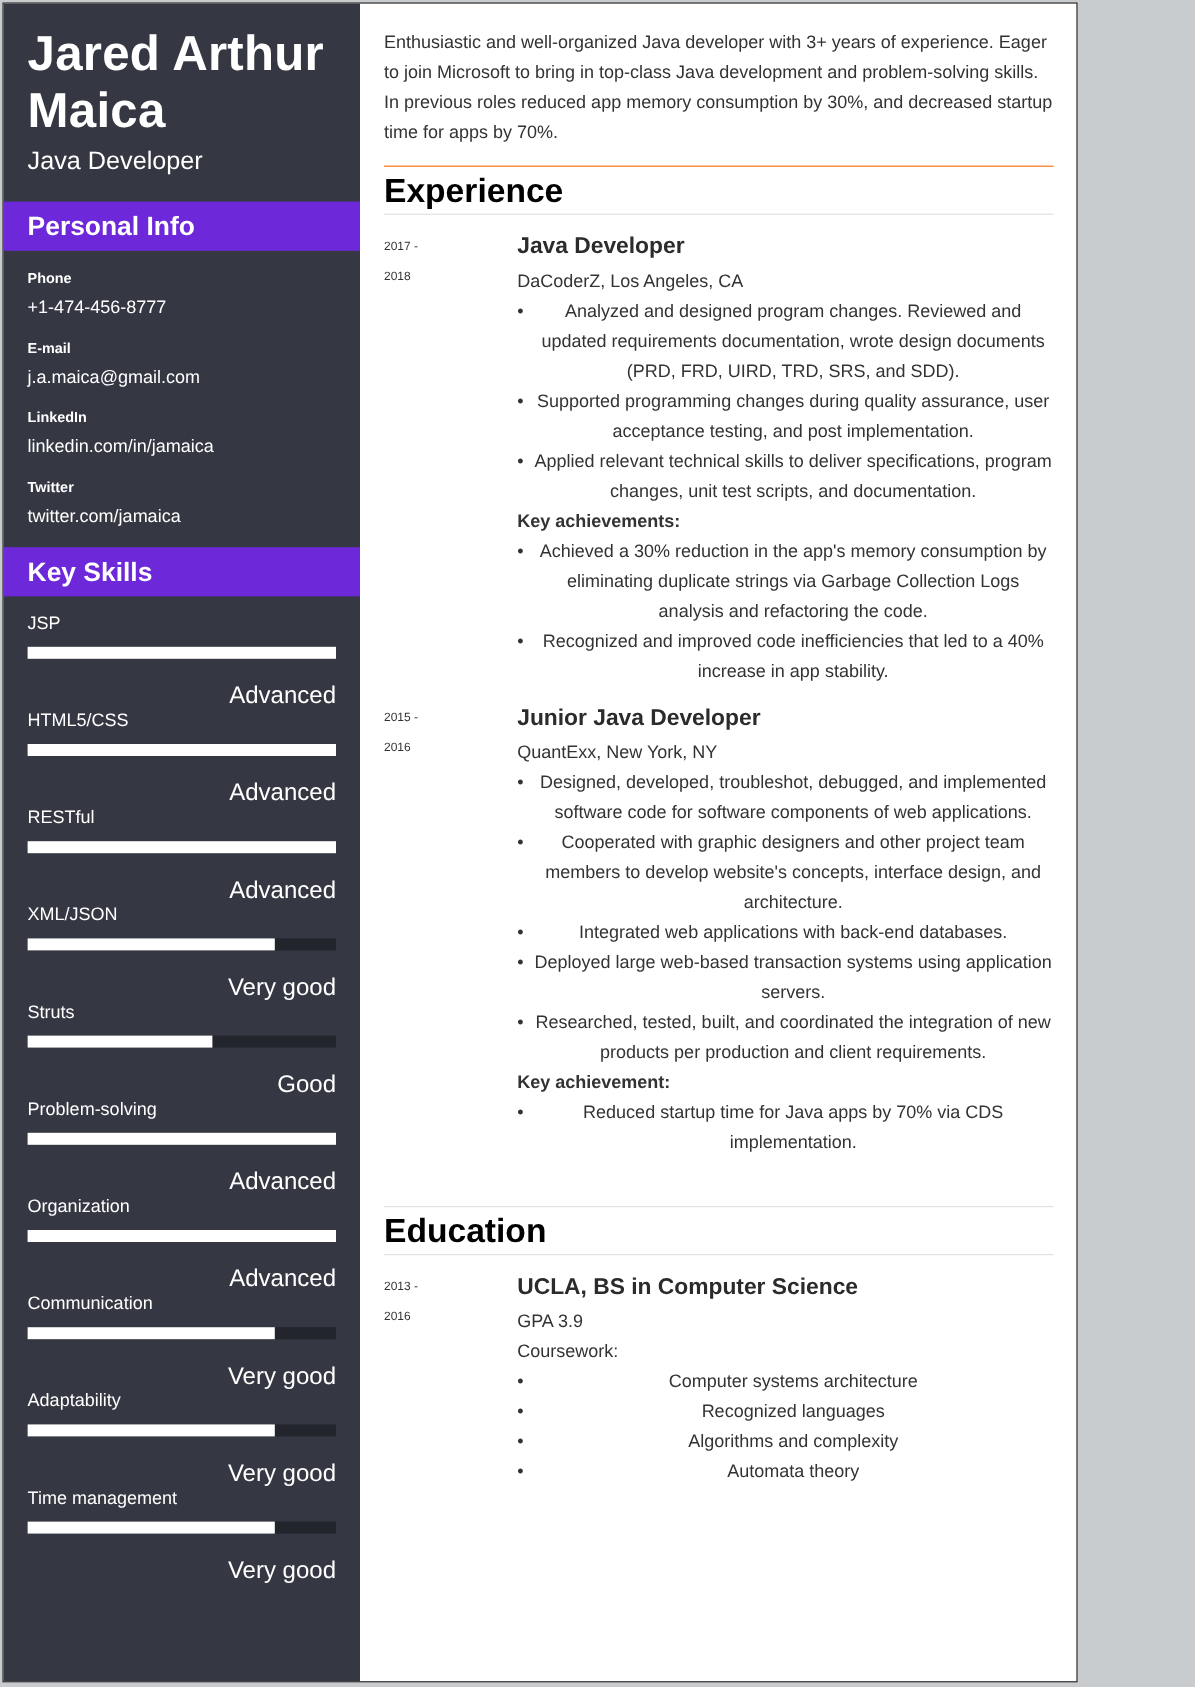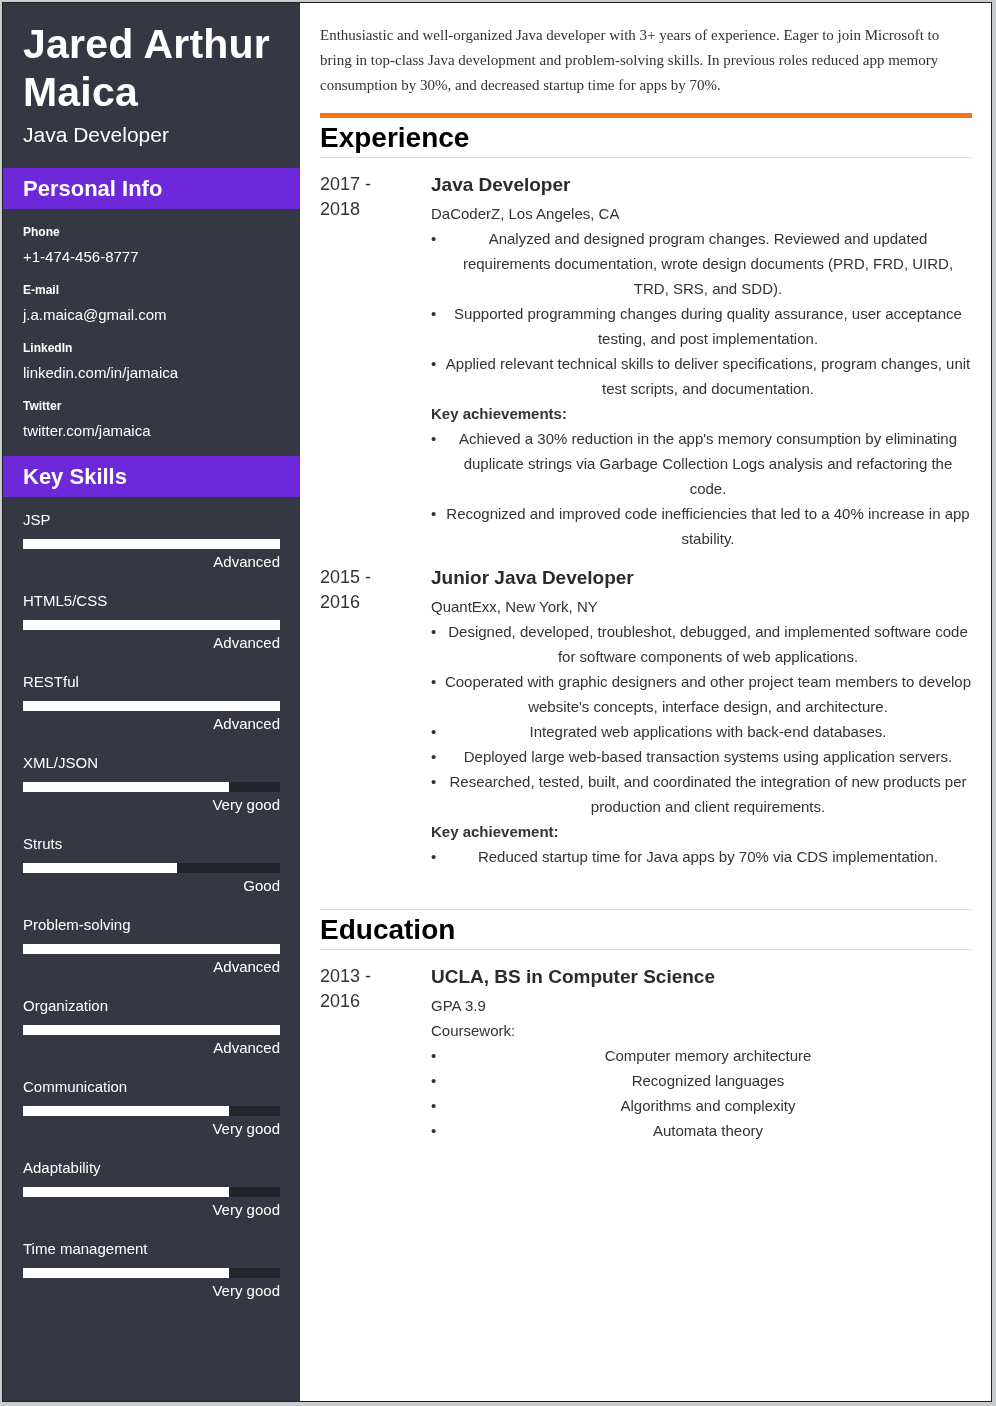--- a/index.html
+++ b/index.html
@@ -1,37 +1,37 @@
 <!DOCTYPE html>
 <html><head>
 <meta charset="utf-8">
 <style>
   html, body { margin: 0; padding: 0; }
   body { width: 996px; height: 1406px; background: #c9cccf; font-family: "Liberation Sans", sans-serif; position: relative; overflow: hidden; }
-  .page { position: absolute; left: 2px; top: 2px; width: 990px; height: 1400px; border: 1px solid #222; background: #fff; display: flex; box-sizing: border-box; }
+  .page { position: absolute; left: 2px; top: 2px; width: 896px; height: 1400px; border: 1px solid #222; background: #fff; display: flex; box-sizing: border-box; }
   .sidebar { width: 297px; background: #353842; color: #fff; flex-shrink: 0; height: 100%; }
   .main { flex: 1; padding: 0 19px 0 20px; color: #333; }
   .name { font-size: 41px; font-weight: bold; line-height: 48px; padding: 17px 20px 0 20px; margin: 0; letter-spacing: 0.2px; }
   .job-title { font-size: 21px; padding: 6px 20px 0 20px; line-height: 26px; }
   .side-header { background: #6d28d9; font-size: 22px; font-weight: bold; padding: 0 20px; height: 41px; line-height: 41px; }
   .ph { margin-top: 20px; }
   .info { padding: 14px 20px 16px 20px; }
   .info-label { font-size: 12px; font-weight: bold; line-height: 18px; }
   .info-value { font-size: 15px; line-height: 18px; margin-top: 7px; margin-bottom: 15px; }
   .info-value:last-child { margin-bottom: 0; }
   .skills { padding: 14px 20px 0 20px; }
   .skill { height: 81px; position: relative; }
   .skill-name { font-size: 15px; line-height: 18px; }
   .bar { position: absolute; left: 0; right: 0; top: 28px; height: 10px; background: #22252b; }
   .bar-fill { height: 100%; background: #fff; }
-  .skill-level { position: absolute; right: 0; top: 42px; font-size: 15px; line-height: 18px; }
-  .summary { font-size: 15px; line-height: 25px; padding-top: 20px; padding-bottom: 15px; border-bottom: 5px solid #f97316; font-family: Liberation Serif, serif; }
+  .skill-level { position: absolute; right: 0; top: 60px; font-size: 20px; line-height: 18px; }
+  .summary { font-size: 15px; line-height: 25px; padding-top: 20px; padding-bottom: 15px; border-bottom: 1px solid #f97316; }
   .section-title { font-size: 28px; font-weight: bold; line-height: 38px; border-bottom: 1px solid #e2e2e2; padding-top: 1px; color: #000000; }
   .entry { display: flex; margin-top: 14px; }
-  .entry-date { width: 111px; font-size: 18px; line-height: 25px; flex-shrink: 0; }
+  .entry-date { width: 111px; font-size: 10px; line-height: 25px; flex-shrink: 0; }
   .entry-body { flex: 1; font-size: 15px; line-height: 25px; }
   .entry-title { font-size: 19px; font-weight: bold; line-height: 25px; margin-bottom: 4px; color: #2b2b2b; }
   .entry-company { }
   ul { margin: 0; padding: 0; list-style: none; }
   li { position: relative; padding-left: 13px; text-align: center; }
   li::before { content: "•"; position: absolute; left: 0; top: 0; }
   .ka { font-weight: bold; }
   .edu-section { margin-top: 40px; border-top: 1px solid #e2e2e2; }
 </style>
 </head>
@@ -183,21 +183,21 @@
           <div class="entry">
             <div class="entry-date">
               <div>2013 -</div>
               <div>2016</div>
             </div>
             <div class="entry-body">
               <div class="entry-title">UCLA, BS in Computer Science</div>
               <div>GPA 3.9</div>
               <div>Coursework:</div>
               <ul>
-                <li>Computer memory architecture</li>
+                <li>Computer systems architecture</li>
                 <li>Recognized languages</li>
                 <li>Algorithms and complexity</li>
                 <li>Automata theory</li>
               </ul>
             </div>
           </div>
         </div>
     </div>
   </main>
 </div>

